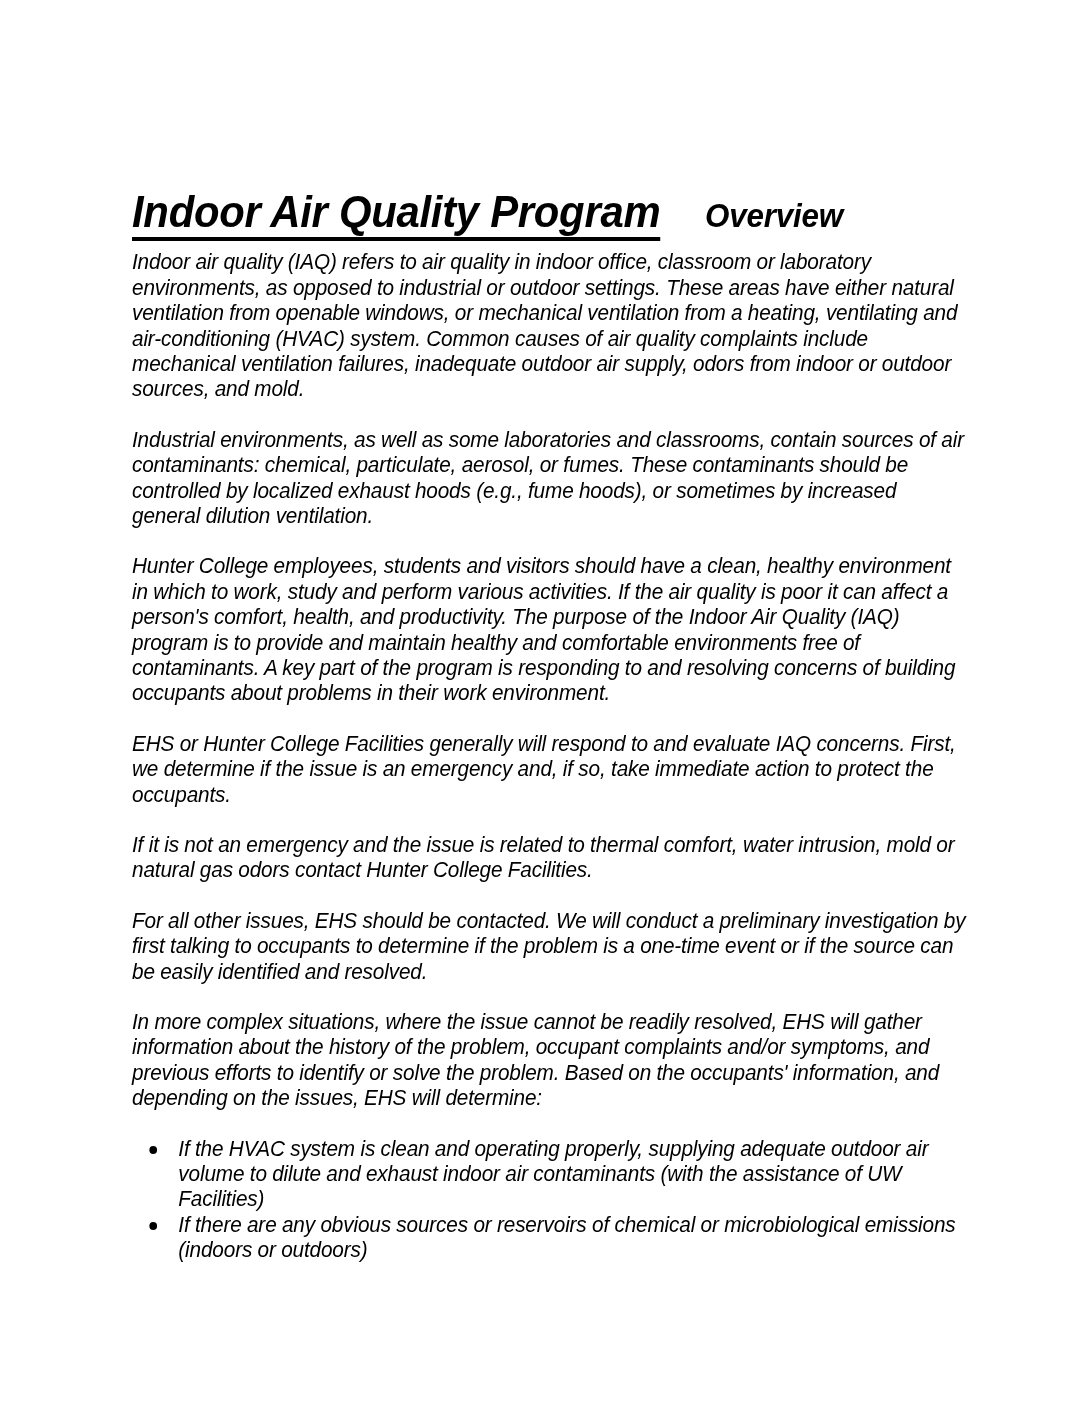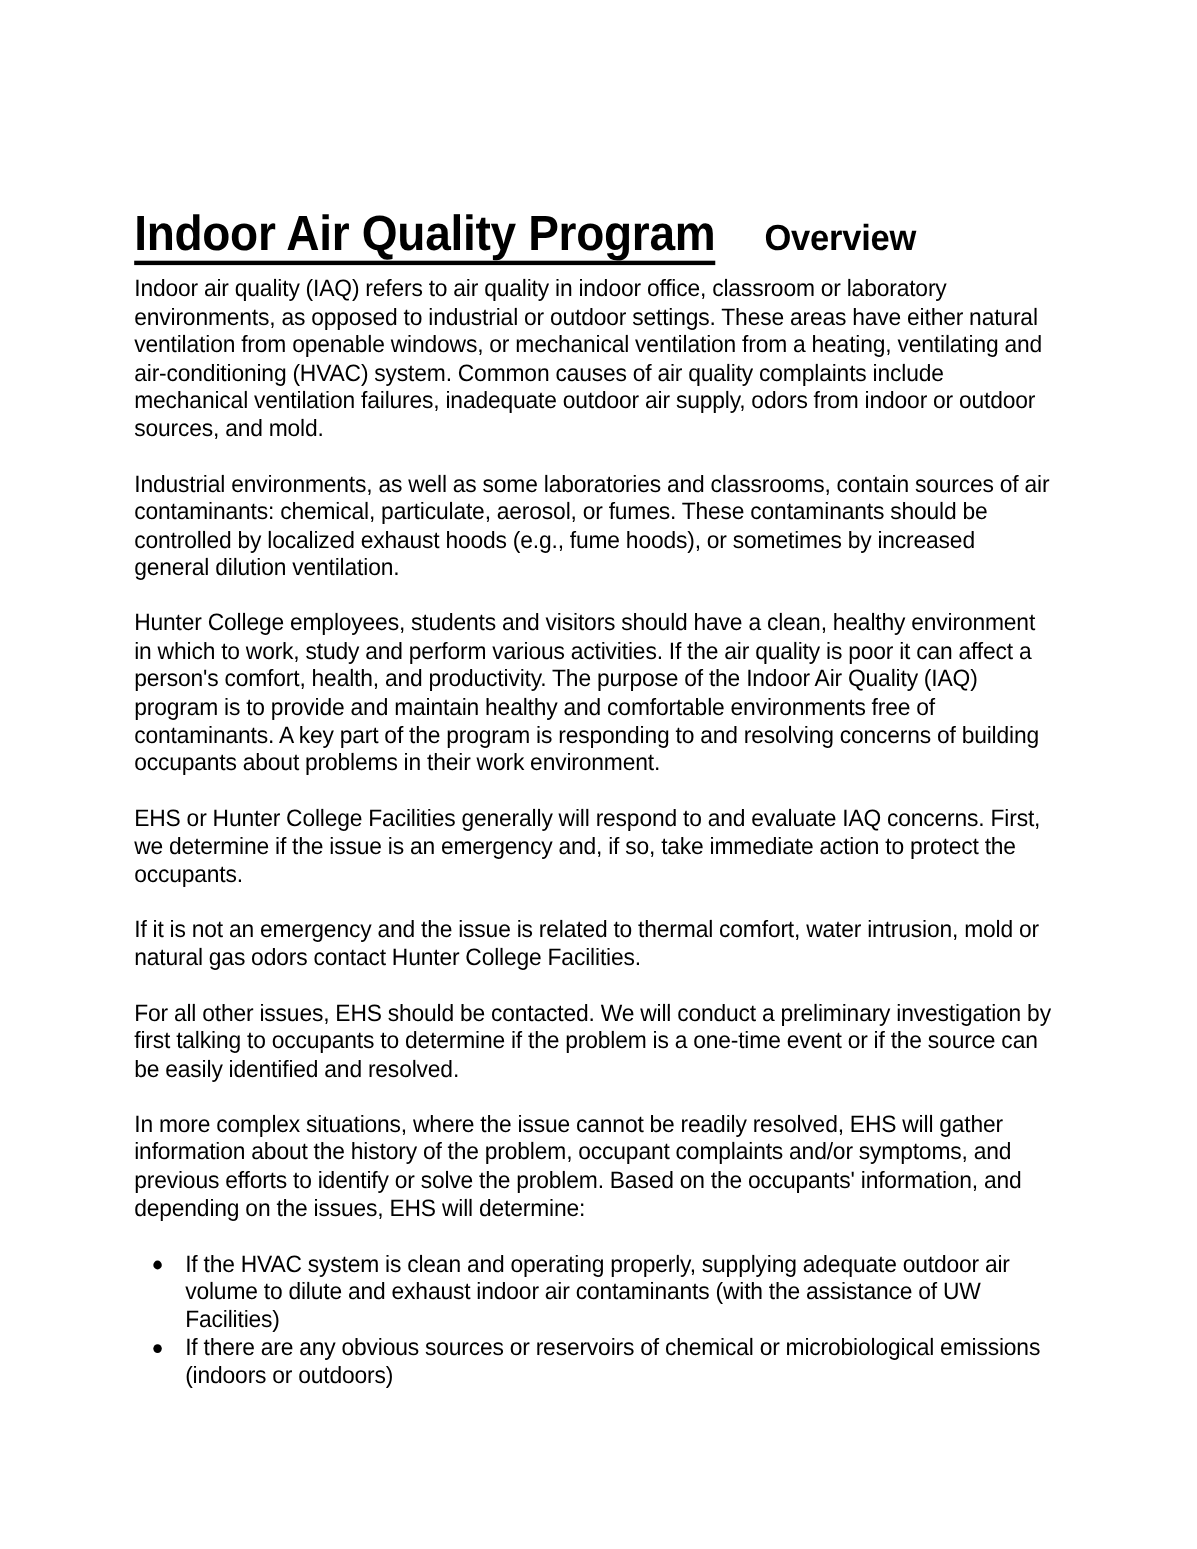--- a/index.html
+++ b/index.html
@@ -19,23 +19,24 @@
   .page {
     position: relative;
     width: 1088px;
     height: 1408px;
     background: #ffffff;
     box-sizing: border-box;
   }
 
   .content {
     position: absolute;
-    left: 122px;
+    left: 132px;
     top: 160px;
     width: 836px;
+    font-style: italic;
   }
 
   
   .doc-title {
     font-size: 45px;
     font-weight: bold;
     line-height: 1.05;
     letter-spacing: -0.3px;
     margin: 0 0 0 0;
     display: inline-block;

